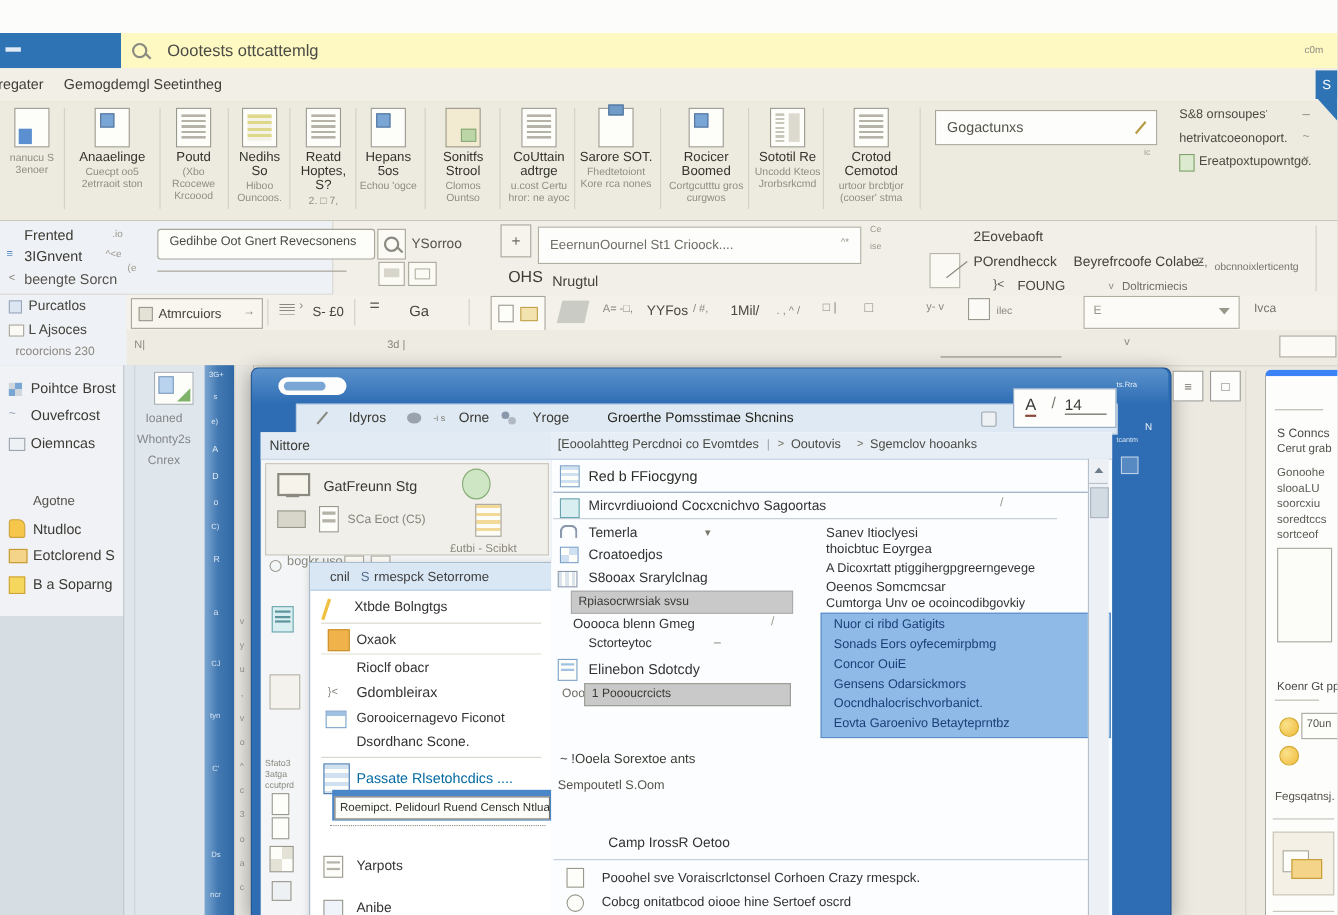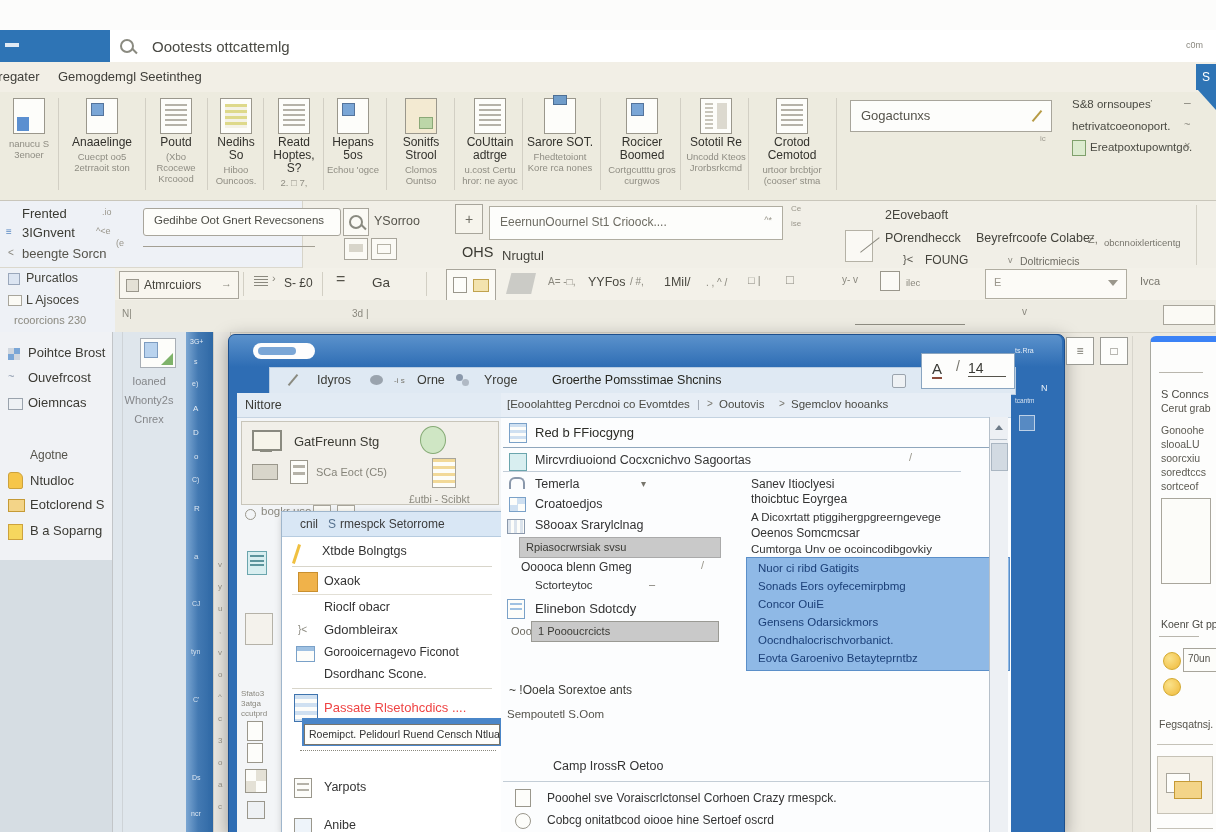--- a/index.html
+++ b/index.html
@@ -36,21 +36,21 @@
   .circ{border-radius:50%;}
   .tick{font-size:8px;color:#9a978c;}
 </style>
 </head>
 <body>
 
 <div id="root">
 
   <div class="a" style="left:0;top:0;width:1216px;height:30px;background:#fcfcfb;border-bottom:1px solid #e3e0d7;"></div>
 
-  <div class="a" style="left:0;top:30px;width:1216px;height:32px;background:#ffffff;">
+  <div class="a" style="left:0;top:30px;width:1216px;height:32px;background:#fef9c3;">
     <div class="a" style="left:0;top:0;width:110px;height:32px;background:#2e74b5;">
       <div class="a" style="left:5px;top:13px;width:14px;height:4px;background:rgba(255,255,255,.85);"></div>
     </div>
     <div class="a mag" style="left:120px;top:9px;"></div>
     <div class="a nw" style="left:152px;top:8px;font-size:15px;color:#4a4a44;">Oootests ottcattemlg</div>
     <div class="a nw" style="left:1186px;top:10px;font-size:9px;color:#8a887f;">c0m</div>
   </div>
 
   <div class="a" style="left:0;top:62px;width:1216px;height:30px;background:#f2efe6;border-bottom:1px solid #dcd9ce;">
     <div class="a nw" style="left:-6px;top:7px;font-size:13px;color:#3f3e39;">rregater</div>
@@ -395,21 +395,21 @@
       <div class="a nw" style="left:42px;top:62px;font-size:12.5px;color:#333;">Oxaok</div>
       <div class="a hline" style="left:10px;top:82px;width:200px;background:#e2dfd5;"></div>
       <div class="a nw" style="left:42px;top:88px;font-size:12.5px;color:#333;">Rioclf obacr</div>
       <div class="a nw" style="left:16px;top:112px;font-size:10px;color:#8a887e;">}&lt;</div>
       <div class="a nw" style="left:42px;top:110px;font-size:13px;color:#333;">Gdombleirax</div>
       <div class="a" style="left:14px;top:134px;width:17px;height:14px;border:1px solid #7aa1c8;background:linear-gradient(#9fc1e2 0 4px,#fdfdfa 4px);"></div>
       <div class="a nw" style="left:42px;top:133px;font-size:12px;color:#333;">Gorooicernagevo Ficonot</div>
       <div class="a nw" style="left:42px;top:155px;font-size:12.5px;color:#333;">Dsordhanc Scone.</div>
       <div class="a hline" style="left:10px;top:176px;width:200px;background:#d8d5ca;"></div>
       <div class="a" style="left:12px;top:182px;width:22px;height:26px;border:1px solid #3f74ae;background:repeating-linear-gradient(#cfe0f1 0 4px,#fdfdfa 4px 8px);"></div>
-      <div class="a nw" style="left:42px;top:188px;font-size:13px;color:#ef4444;">Passate Rlsetohcdics ....</div>
+      <div class="a nw" style="left:42px;top:188px;font-size:13px;color:#0369a1;">Passate Rlsetohcdics ....</div>
       <div class="a" style="left:20px;top:206px;width:200px;height:28px;background:#4a86c8;">
         <div class="a" style="left:2px;top:6px;width:194px;height:19px;background:#fdfdfa;border:1px solid #77756c;">
           <div class="a nw" style="left:4px;top:3px;font-size:10.5px;color:#333;">Roemipct. Pelidourl Ruend Censch Ntlua</div>
         </div>
       </div>
       <div class="a" style="left:18px;top:238px;width:196px;height:1px;border-top:1px dotted #8a887d;"></div>
       <div class="a" style="left:12px;top:266px;width:16px;height:18px;border:1px solid #9a978c;background:#fdfdfa;">
         <div style="margin:4px 2px;height:2px;background:#b5b2a8;"></div>
           <div style="margin:2px;height:2px;background:#b5b2a8;"></div>
       </div>

